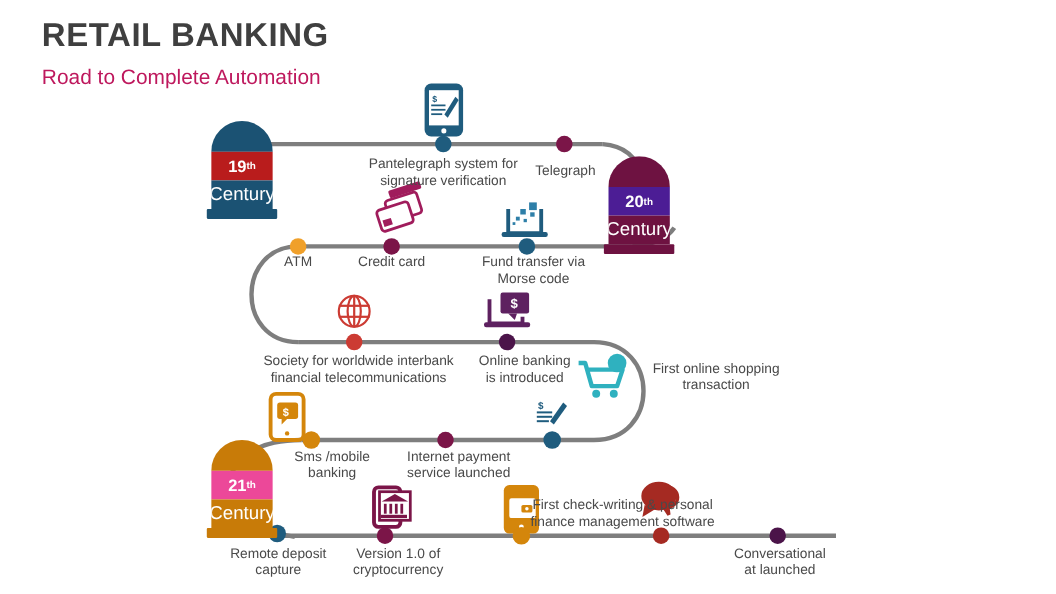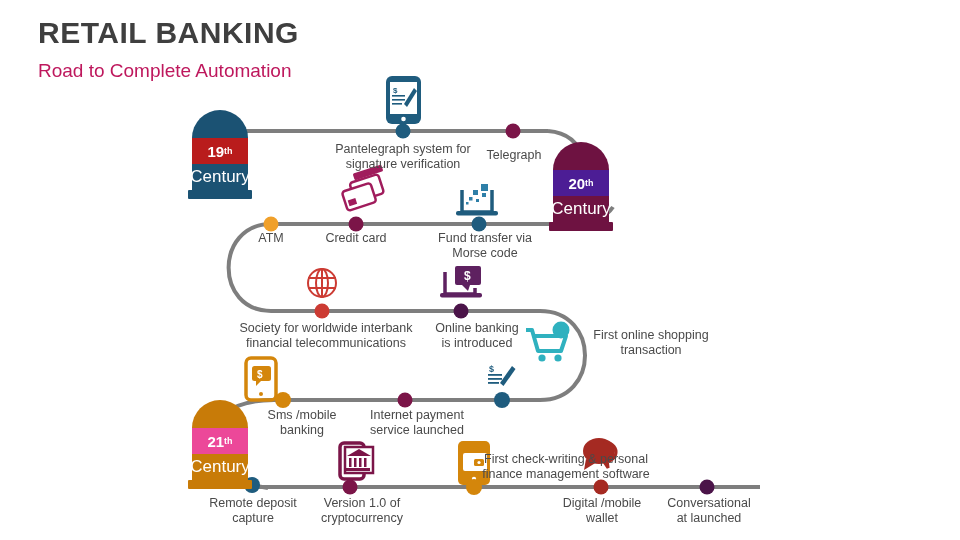--- a/index.html
+++ b/index.html
@@ -290,18 +290,16 @@
 banking</div>
   <div class="node-label" style="left:353px;top:408px;width:128px;">Internet payment
 service launched</div>
   <div class="node-label" style="left:472px;top:404px;width:188px;margin-top:48px;">First check-writing &amp; personal
 finance management software</div>
 
   <div class="node-label" style="left:197px;top:496px;width:112px;">Remote deposit
 capture</div>
   <div class="node-label" style="left:302px;top:496px;width:120px;">Version 1.0 of
 cryptocurrency</div>
-  <div class="node-label" style="left:546px;top:496px;width:112px;">Digital /mobile
-wallet</div>
   <div class="node-label" style="left:654px;top:496px;width:110px;">Conversational
 at launched</div>
 
 </div>
 
 </body></html>

